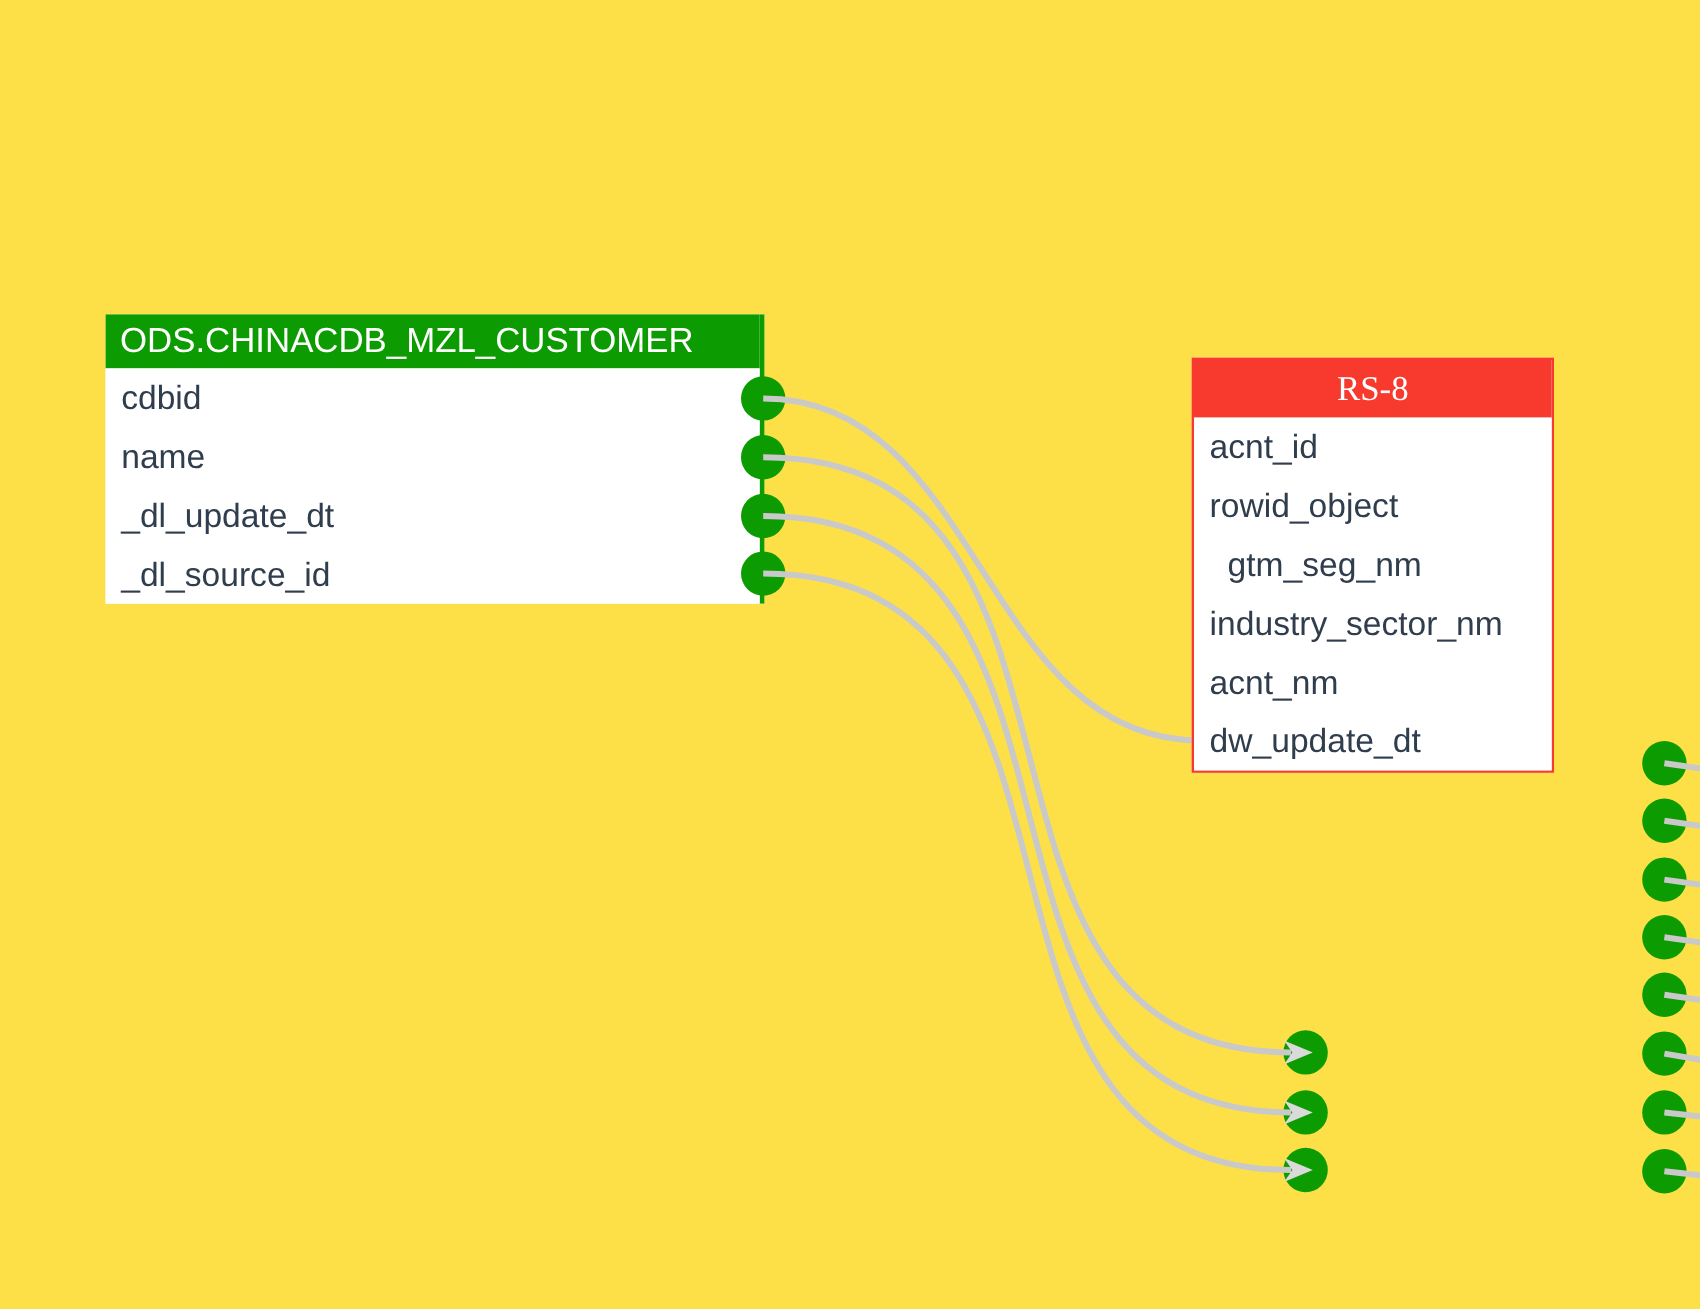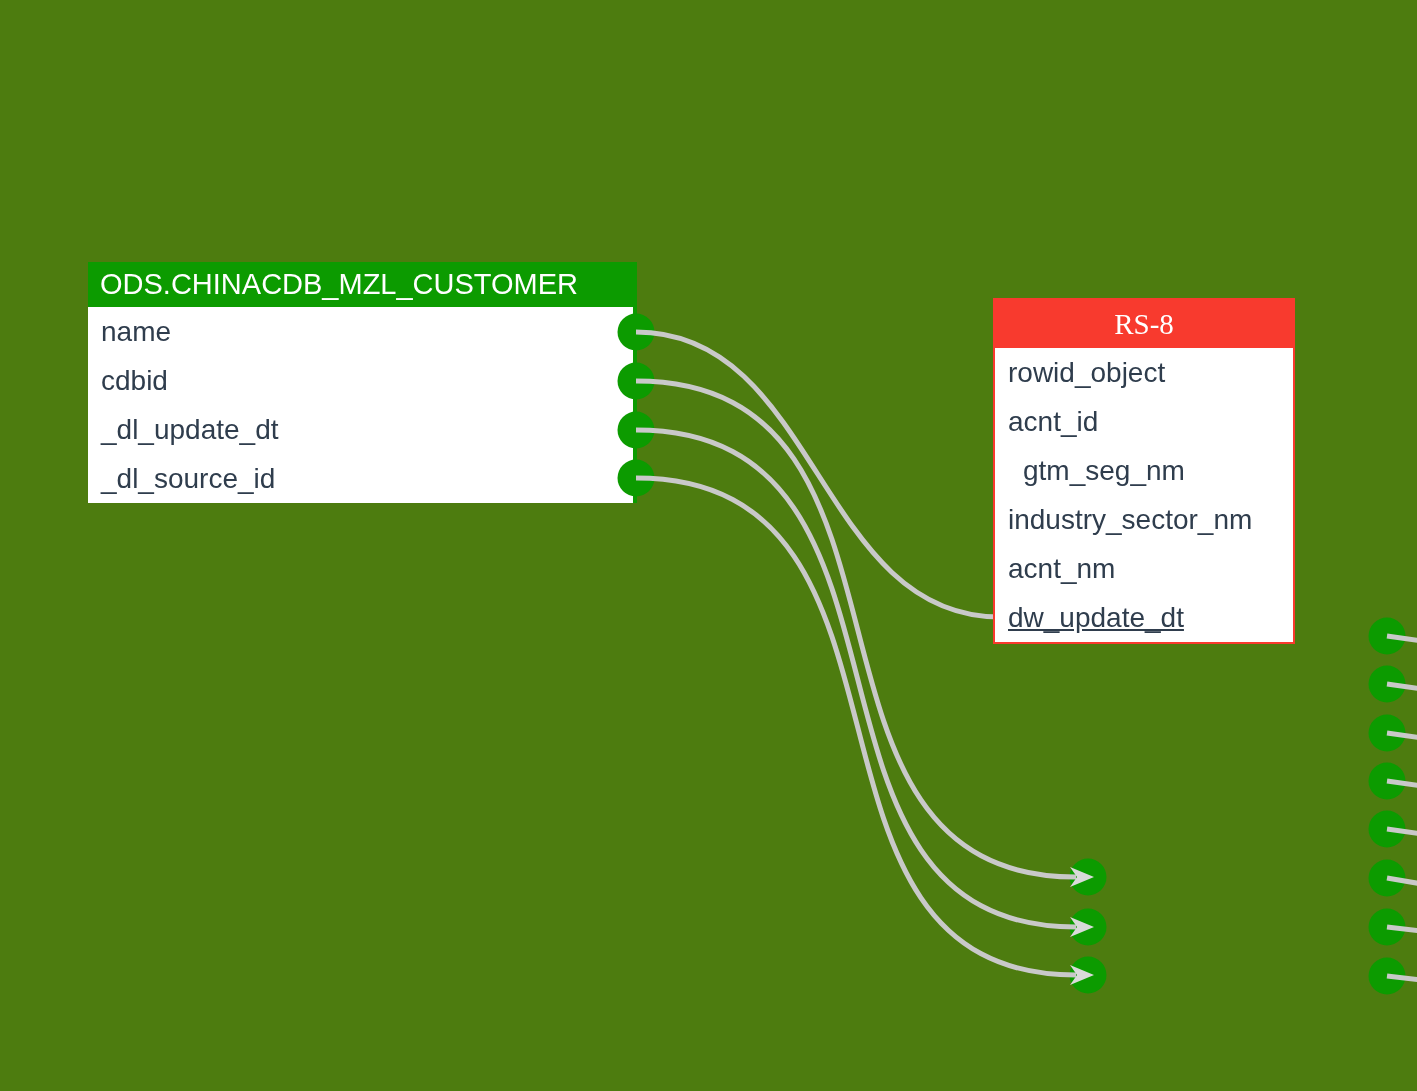--- a/index.html
+++ b/index.html
@@ -34,21 +34,21 @@
     font-size:28px;
     padding-left:13px;
     white-space:nowrap;
     overflow:hidden;
     background:#ffffff;
   }
 </style>
 </head>
 <body>
 
-<div id="canvas" style="background: #4d7c0f;">
+<div id="canvas" style="background: #fde047;">
 
   <svg id="connector-layer" viewBox="0 0 1417 1091">
       <circle cx="636" cy="332" r="18.5" fill="#0C9B00"></circle>
       <circle cx="636" cy="381" r="18.5" fill="#0C9B00"></circle>
       <circle cx="636" cy="430" r="18.5" fill="#0C9B00"></circle>
       <circle cx="636" cy="478" r="18.5" fill="#0C9B00"></circle>
       <circle cx="1088" cy="877" r="18.5" fill="#0C9B00"></circle>
       <circle cx="1088" cy="927" r="18.5" fill="#0C9B00"></circle>
       <circle cx="1088" cy="975" r="18.5" fill="#0C9B00"></circle>
       <circle cx="1387" cy="636" r="18.5" fill="#0C9B00"></circle>
@@ -72,32 +72,32 @@
       <polygon points="1094,877 1070,867 1077,877 1070,887" fill="#DADADA"></polygon>
       <path d="M636,430 C950,430 766,927 1076,927" stroke="#C9C9C9" stroke-width="5" fill="none"></path>
       <polygon points="1094,927 1070,917 1077,927 1070,937" fill="#DADADA"></polygon>
       <path d="M636,478 C950,478 766,975 1076,975" stroke="#C9C9C9" stroke-width="5" fill="none"></path>
       <polygon points="1094,975 1070,965 1077,975 1070,985" fill="#DADADA"></polygon>
     </svg>
 
   <div class="table-node" id="table-0" style="left: 88px; top: 262px; width: 549px; background: rgb(255, 255, 255); border-right: 4px solid rgb(12, 155, 0);">
     <div class="hdr" style="background: rgb(12, 155, 0); color: rgb(255, 255, 255); height: 45px; line-height: 45px;">ODS.CHINACDB_MZL_CUSTOMER</div>
     <div class="field-list">
+        <div class="row" style="height: 49px; line-height: 49px; color: rgb(47, 61, 77);">cdbid</div>
         <div class="row" style="height: 49px; line-height: 49px; color: rgb(47, 61, 77);">name</div>
-        <div class="row" style="height: 49px; line-height: 49px; color: rgb(47, 61, 77);">cdbid</div>
         <div class="row" style="height: 49px; line-height: 49px; color: rgb(47, 61, 77);">_dl_update_dt</div>
         <div class="row" style="height: 49px; line-height: 49px; color: rgb(47, 61, 77);">_dl_source_id</div>
       </div>
   </div>
 
   <div class="table-node" id="table-1" style="left: 993px; top: 298px; width: 302px; background: rgb(255, 255, 255); border: 2px solid rgb(248, 58, 46);">
     <div class="hdr" style="background: rgb(248, 58, 46); color: rgb(255, 255, 255); height: 48px; line-height: 48px;">RS-8</div>
     <div class="field-list">
+        <div class="row" style="height: 49px; line-height: 49px; color: rgb(47, 61, 77);">acnt_id</div>
         <div class="row" style="height: 49px; line-height: 49px; color: rgb(47, 61, 77);">rowid_object</div>
-        <div class="row" style="height: 49px; line-height: 49px; color: rgb(47, 61, 77);">acnt_id</div>
         <div class="row" style="height: 49px; line-height: 49px; color: rgb(47, 61, 77); margin-left: 15px;">gtm_seg_nm</div>
         <div class="row" style="height: 49px; line-height: 49px; color: rgb(47, 61, 77);">industry_sector_nm</div>
         <div class="row" style="height: 49px; line-height: 49px; color: rgb(47, 61, 77);">acnt_nm</div>
-        <div class="row" style="height: 49px; line-height: 49px; color: rgb(47, 61, 77); text-decoration: underline;">dw_update_dt</div>
+        <div class="row" style="height: 49px; line-height: 49px; color: rgb(47, 61, 77);">dw_update_dt</div>
       </div>
   </div>
 
 </div>
 
 </body></html>

